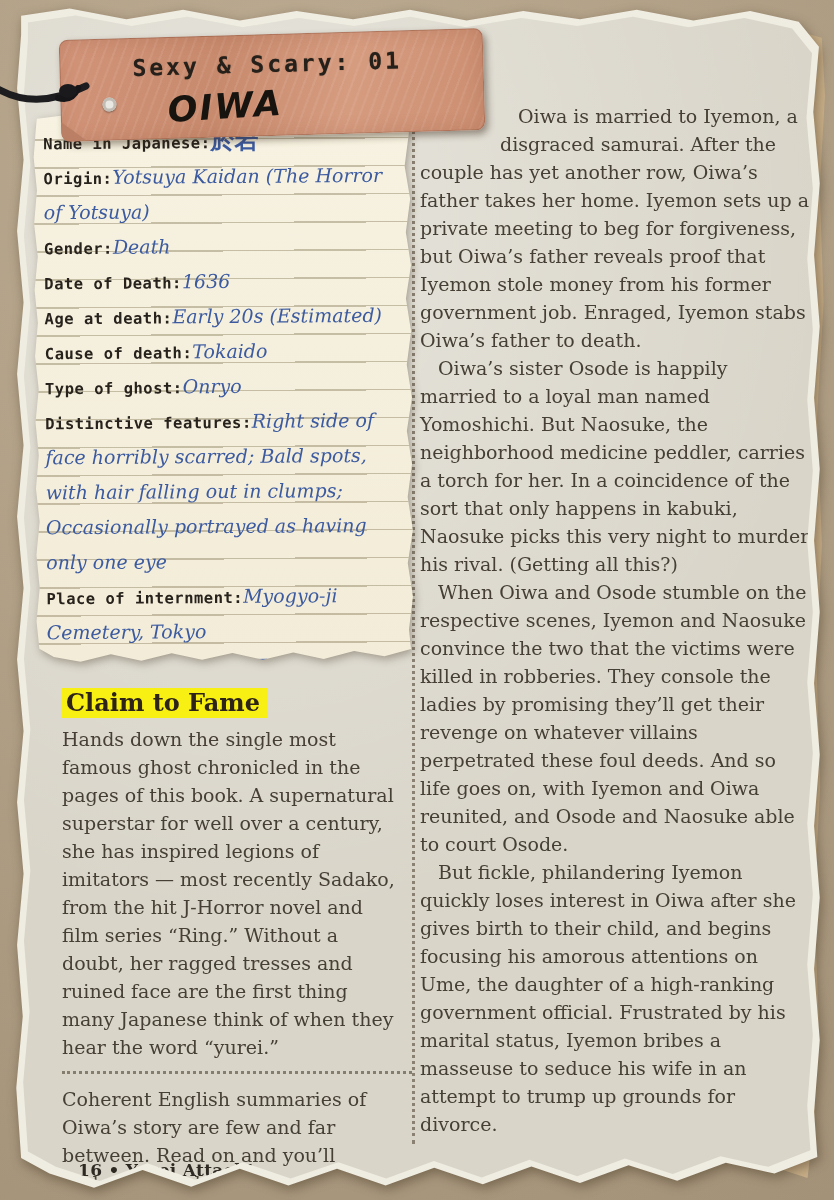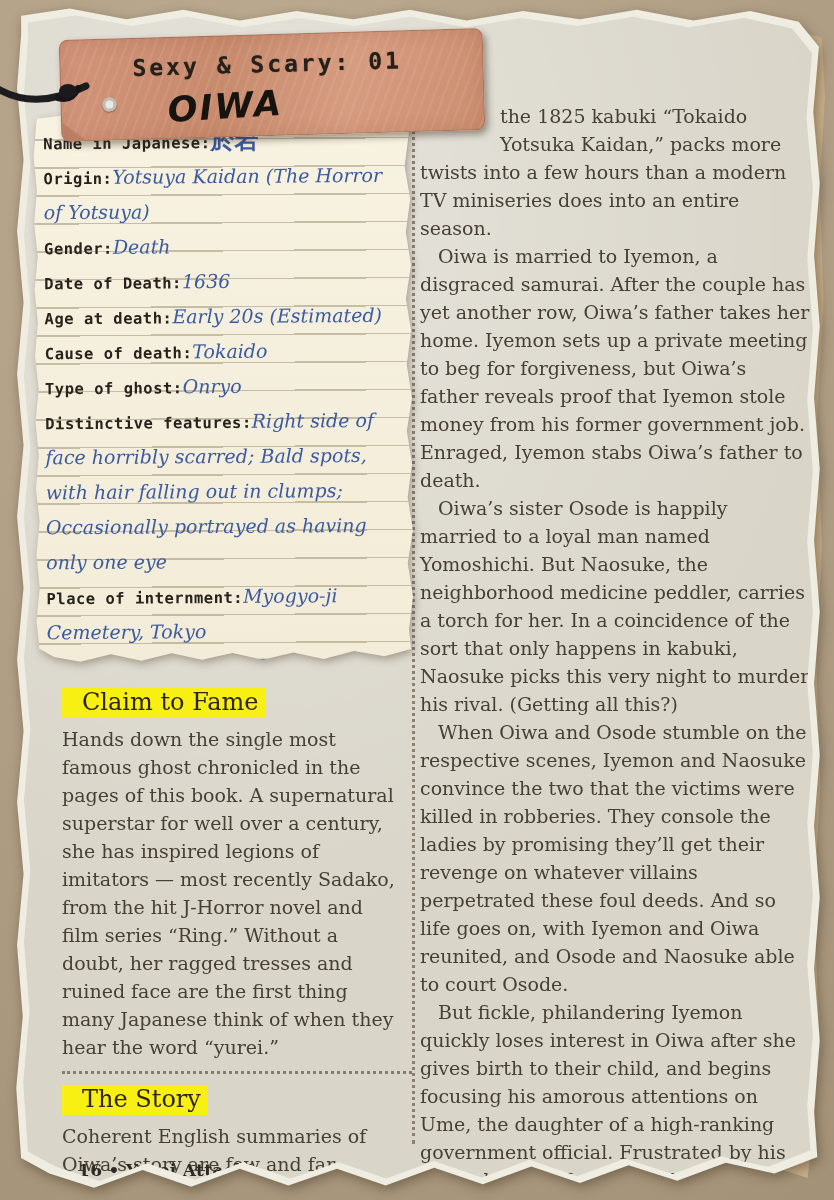--- a/index.html
+++ b/index.html
@@ -85,21 +85,21 @@
 
   
   .body-text{font-size:19px;line-height:28px;color:#463f35;}
   .left-col{position:absolute;left:42px;top:676px;width:350px;z-index:2;}
   .right-col{position:absolute;left:400px;top:90px;width:390px;z-index:2;}
   .right-col p{margin:0;}
   .right-col p + p{text-indent:18px;}
   .tag-spacer{float:left;width:80px;height:54px;}
   .heading{
     display:inline-block;background:#f8ef13;color:#2d2417;
-    font-weight:normal;font-size:24px;line-height:27px;padding:1px 7px 2px 20px;
+    font-weight:bold;font-size:24px;line-height:27px;padding:1px 7px 2px 4px;
   }
   .left-col .sec-body{margin:7px 8px 0 0;}
   .dotted-h{border:0;border-top:3px dotted #857d6e;margin:10px 0 11px 0;}
   .dotted-v{
     position:absolute;left:392px;top:100px;height:1032px;width:0;
     border-left:3px dotted #8a8173;z-index:1;
   }
   .footer{
     position:absolute;left:58px;top:1148px;z-index:2;
     font-size:17px;font-weight:bold;color:#2e2922;letter-spacing:.3px;
@@ -140,26 +140,25 @@
       <div class="field"><span class="lab">Form of Attack:</span> <span class="val">Constant manifestations. Provocation of injuries similar to her own.</span></div>
       <div class="field"><span class="lab">Existence:</span> <span class="val">Based in part on a true story</span></div>
       <div class="field"><span class="lab">Threat Level:</span> <span class="val">Extremely High</span></div>
     </div>
   </div>
 
   <div class="left-col body-text">
     <span class="heading">Claim to Fame</span>
     <p class="sec-body">Hands down the single most famous ghost chronicled in the pages of this book. A supernatural superstar for well over a century, she has inspired legions of imitators — most recently Sadako, from the hit J-Horror novel and film series “Ring.” Without a doubt, her ragged tresses and ruined face are the first thing many Japanese think of when they hear the word “yurei.”</p>
     <hr class="dotted-h">
-    <span class="heading">The Story</span>
     <p class="sec-body">Coherent English summaries of Oiwa’s story are few and far between. Read on and you’ll understand why. Her most famous turn,</p>
   </div>
 
   <div class="right-col body-text">
-    <p><span class="tag-spacer"></span><span>the 1825 kabuki “Tokaido Yotsuka Kaidan,” packs more twists into a few hours than a modern TV miniseries does into an entire season.</span></p>
+    <p><span class="tag-spacer"></span></p>
     <p>Oiwa is married to Iyemon, a disgraced samurai. After the couple has yet another row, Oiwa’s father takes her home. Iyemon sets up a private meeting to beg for forgiveness, but Oiwa’s father reveals proof that Iyemon stole money from his former government job. Enraged, Iyemon stabs Oiwa’s father to death.</p>
     <p>Oiwa’s sister Osode is happily married to a loyal man named Yomoshichi. But Naosuke, the neighborhood medicine peddler, carries a torch for her. In a coincidence of the sort that only happens in kabuki, Naosuke picks this very night to murder his rival. (Getting all this?)</p>
     <p>When Oiwa and Osode stumble on the respective scenes, Iyemon and Naosuke convince the two that the victims were killed in robberies. They console the ladies by promising they’ll get their revenge on whatever villains perpetrated these foul deeds. And so life goes on, with Iyemon and Oiwa reunited, and Osode and Naosuke able to court Osode.</p>
     <p>But fickle, philandering Iyemon quickly loses interest in Oiwa after she gives birth to their child, and begins focusing his amorous attentions on Ume, the daughter of a high-ranking government official. Frustrated by his marital status, Iyemon bribes a masseuse to seduce his wife in an attempt to trump up grounds for divorce.</p>
   </div>
 
   <div class="footer">16 • Yurei Attack!</div>
 </div>
 
 <svg class="tag-string" width="104" height="58" viewBox="0 0 104 58">

